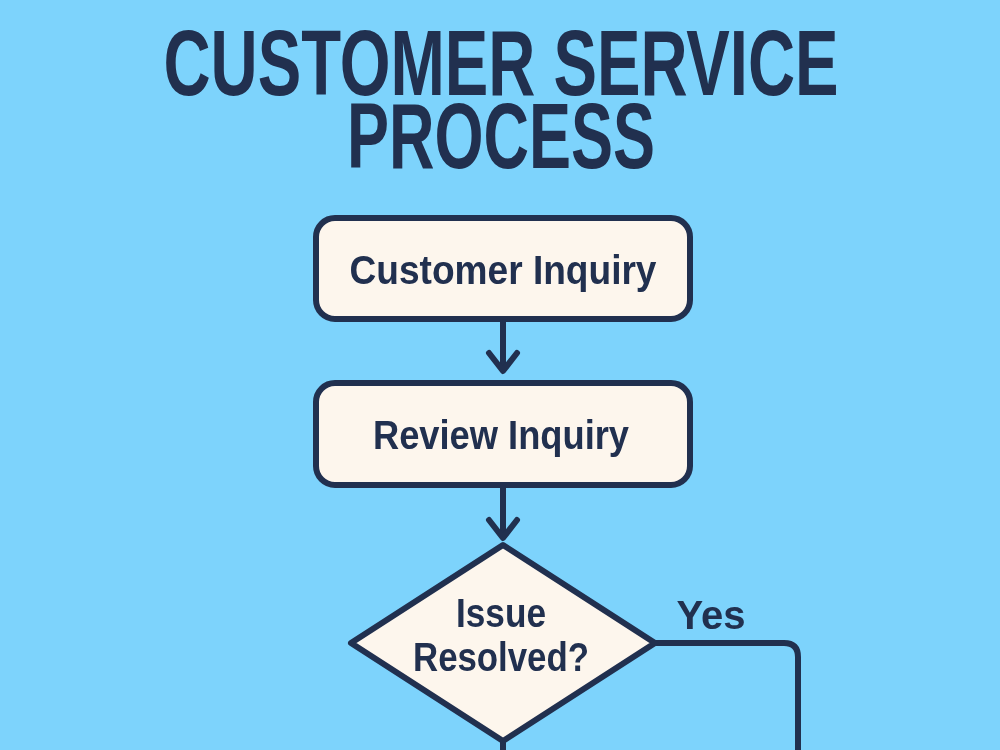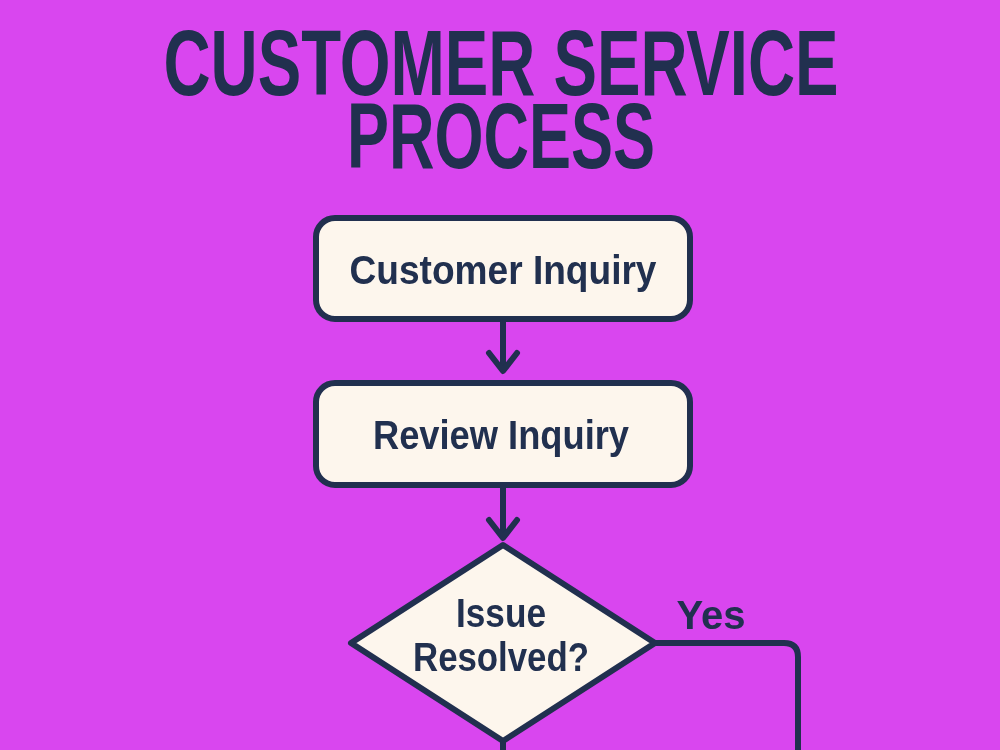--- a/index.html
+++ b/index.html
@@ -4,21 +4,21 @@
 <style>
   html, body {
     margin: 0;
     padding: 0;
     background: #fcf3e9;
   }
   .canvas {
     position: relative;
     width: 1000px;
     height: 750px;
-    background: #d946ef;
+    background: #7dd3fc;
     overflow: hidden;
     font-family: "Liberation Sans", sans-serif;
   }
   .canvas svg {
     position: absolute;
     inset: 0;
     display: block;
   }
   svg text {
     font-family: "Liberation Sans", sans-serif;

